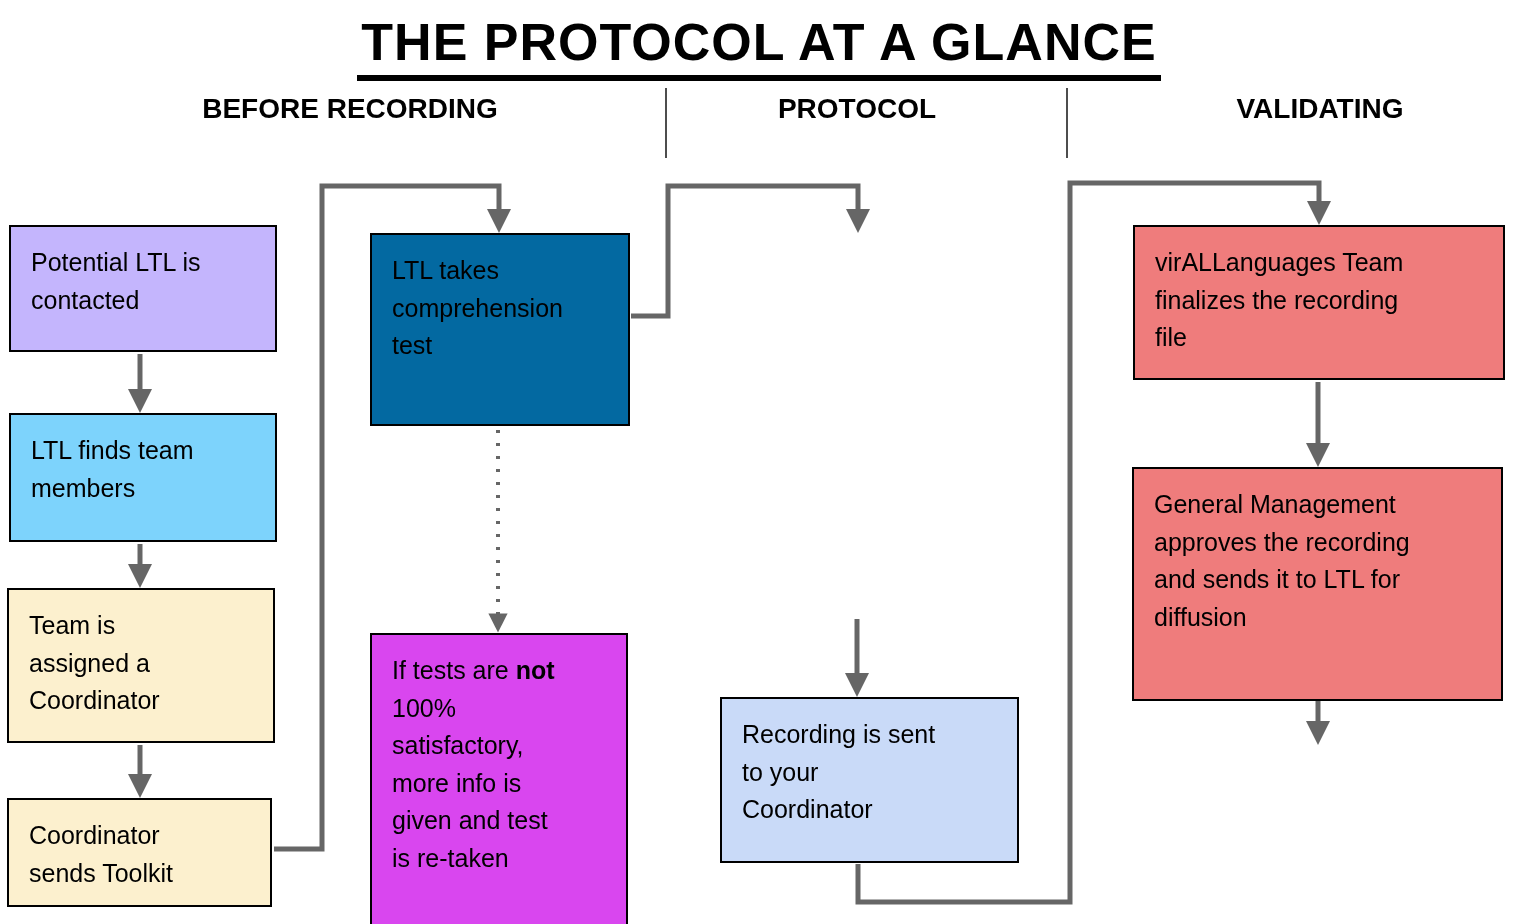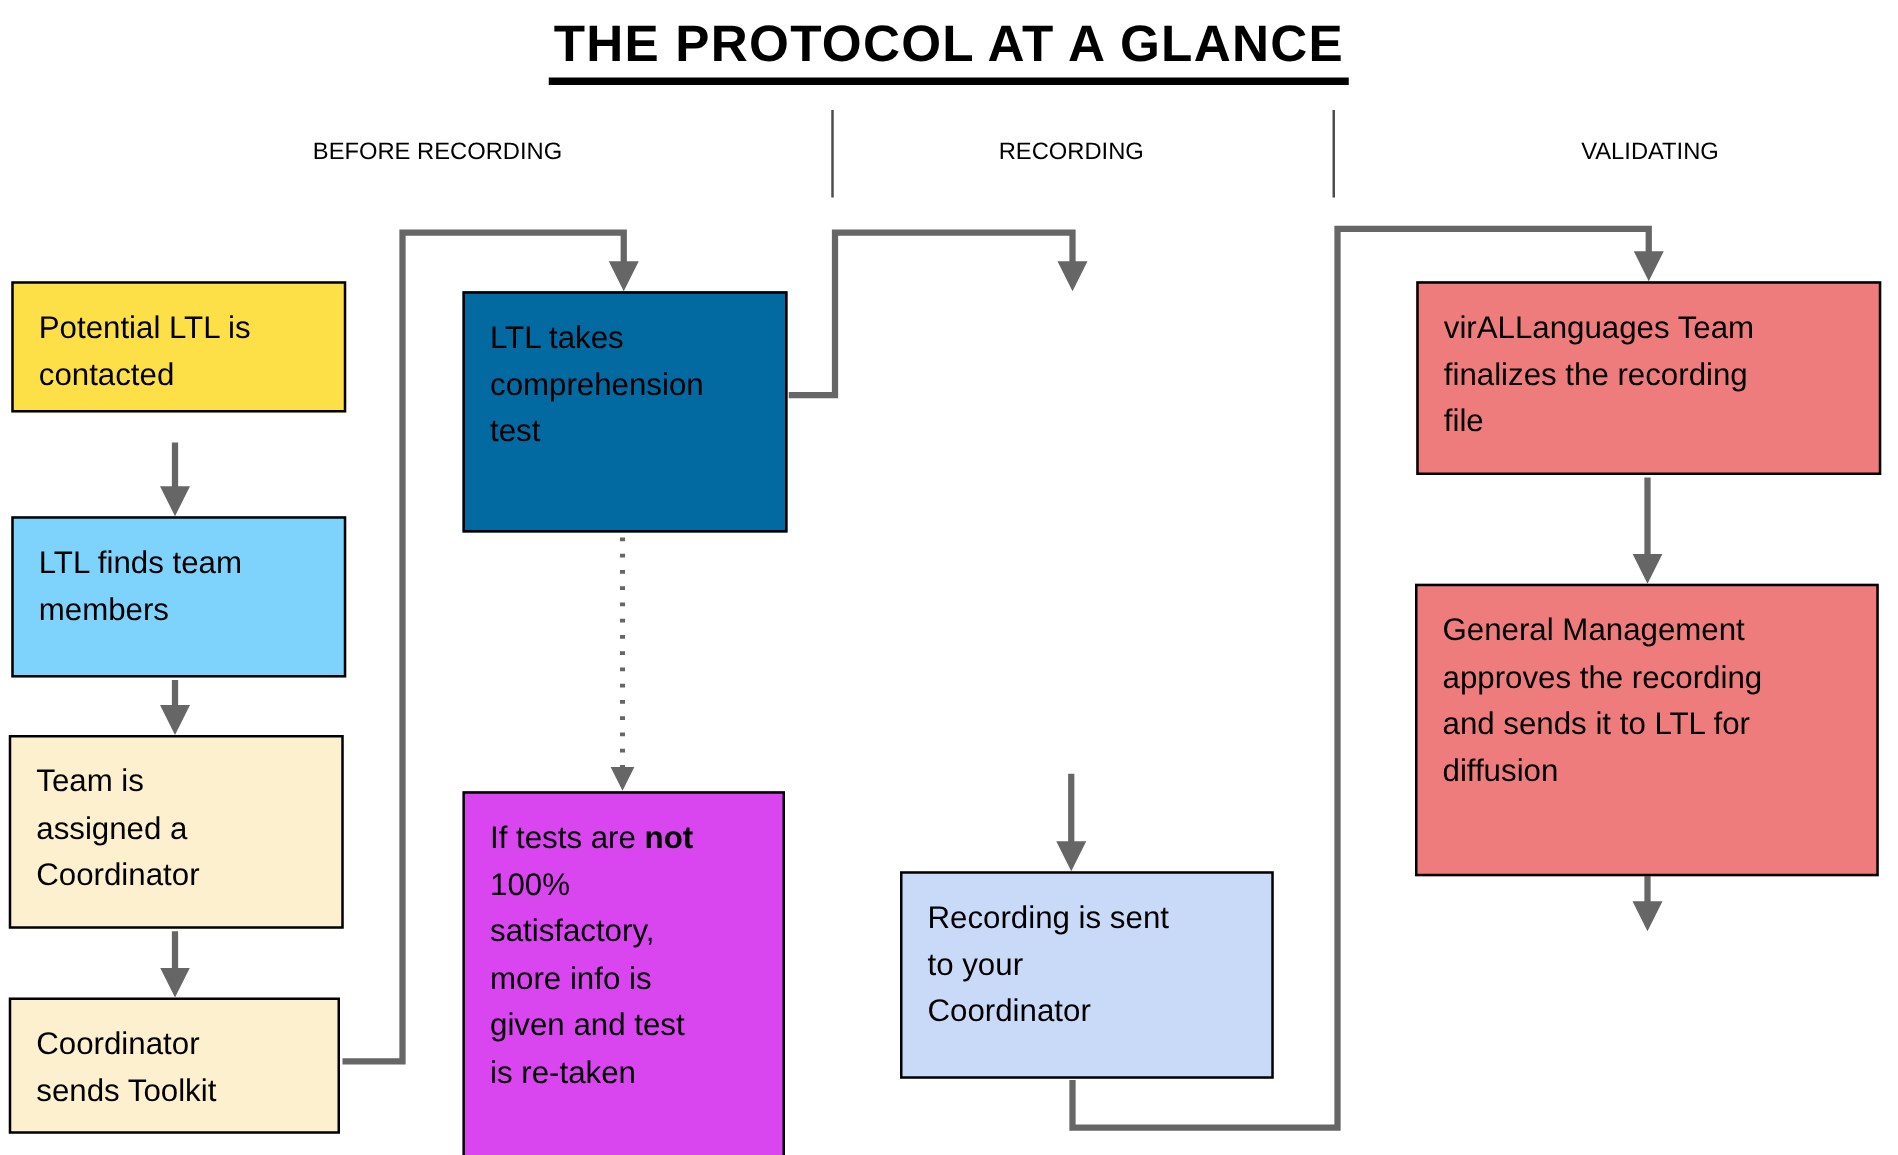--- a/index.html
+++ b/index.html
@@ -2,26 +2,26 @@
 <html><head>
 <meta charset="utf-8">
 <style>
   html,body{margin:0;padding:0;background:#fff;}
   .canvas{
     position:relative;width:1518px;height:924px;background:#ffffff;
     font-family:"Liberation Sans", sans-serif;color:#000;overflow:hidden;
   }
   .title-row{position:absolute;top:12px;left:0;width:100%;text-align:center;}
   .title{
-    display:inline-block;font-size:41px;font-weight:800;letter-spacing:1px;
+    display:inline-block;font-size:52px;font-weight:800;letter-spacing:1px;
     border-bottom:6px solid #000;padding:0 4px 3px 4px;
   }
   .col-header{
-    position:absolute;top:111px;width:400px;text-align:center;
-    font-size:19px;font-weight:400;
+    position:absolute;top:93px;width:400px;text-align:center;
+    font-size:28px;font-weight:700;
   }
   .divider{position:absolute;top:88px;width:2px;height:70px;background:#4d4d4d;}
   .arrows{position:absolute;left:0;top:0;width:1518px;height:924px;pointer-events:none;}
   .arrows polyline{fill:none;stroke-width:5;}
   .arrows polyline.dotted{stroke-width:4;stroke-dasharray:3 10;}
   .box{
     position:absolute;box-sizing:border-box;border:2px solid #000;
     padding:17px 20px;font-size:25px;line-height:1.5;
   }
   .box-text{white-space:pre-line;display:block;}
@@ -29,21 +29,21 @@
 </head>
 <body>
 
 <div class="canvas">
 
   <div class="title-row">
     <span class="title">THE PROTOCOL AT A GLANCE</span>
   </div>
 
   <div class="col-header" style="left:150px;">BEFORE RECORDING</div>
-  <div class="col-header" style="left:657px;">RECORDING</div>
+  <div class="col-header" style="left:657px;">PROTOCOL</div>
   <div class="col-header" style="left:1120px;">VALIDATING</div>
 
   <div class="divider" style="left:665px;"></div>
   <div class="divider" style="left:1066px;"></div>
 
   <svg class="arrows" viewBox="0 0 1518 924">
     <defs>
       <marker id="ah" markerWidth="5" markerHeight="5" refX="0.4" refY="2.4" orient="auto">
         <path d="M0,0 L4.8,2.4 L0,4.8 Z" fill="#666666"></path>
       </marker>
@@ -53,21 +53,21 @@
     <polyline points="140,745 140,776" marker-end="url(#ah)" stroke="#666666"></polyline>
     <polyline points="274,849 322,849 322,186 499,186 499,211" marker-end="url(#ah)" stroke="#666666"></polyline>
     <polyline class="dotted" points="498,404 498,615" marker-end="url(#ah)" stroke="#666666"></polyline>
     <polyline points="631,316 668,316 668,186 858,186 858,211" marker-end="url(#ah)" stroke="#666666"></polyline>
     <polyline points="857,619 857,675" marker-end="url(#ah)" stroke="#666666"></polyline>
     <polyline points="858,864 858,902 1070,902 1070,183 1319,183 1319,203" marker-end="url(#ah)" stroke="#666666"></polyline>
     <polyline points="1318,382 1318,445" marker-end="url(#ah)" stroke="#666666"></polyline>
     <polyline points="1318,664 1318,723" marker-end="url(#ah)" stroke="#666666"></polyline>
   </svg>
 
-  <div class="box" style="left: 9px; top: 225px; width: 268px; height: 105px; background: #fde047;">
+  <div class="box" style="left: 9px; top: 225px; width: 268px; height: 127px; background: #c4b5fd;">
     <span class="box-text">Potential LTL is
 contacted</span>
   </div>
 
   <div class="box" style="left: 9px; top: 413px; width: 268px; height: 129px; background: #7dd3fc;">
     <span class="box-text">LTL finds team
 members</span>
   </div>
 
   <div class="box" style="left: 7px; top: 588px; width: 268px; height: 155px; background: rgb(252, 240, 206);">

